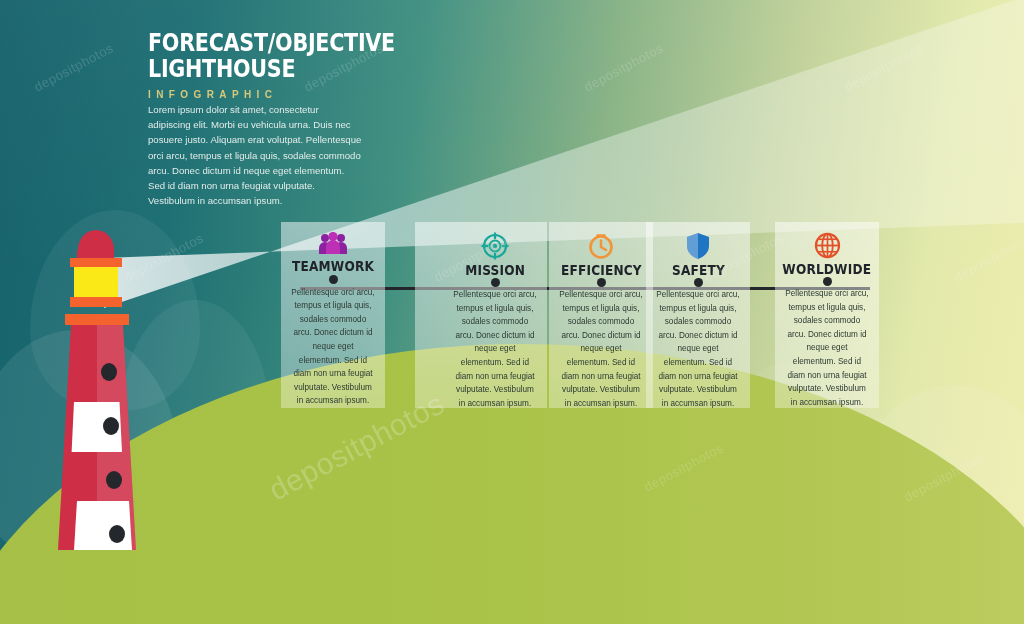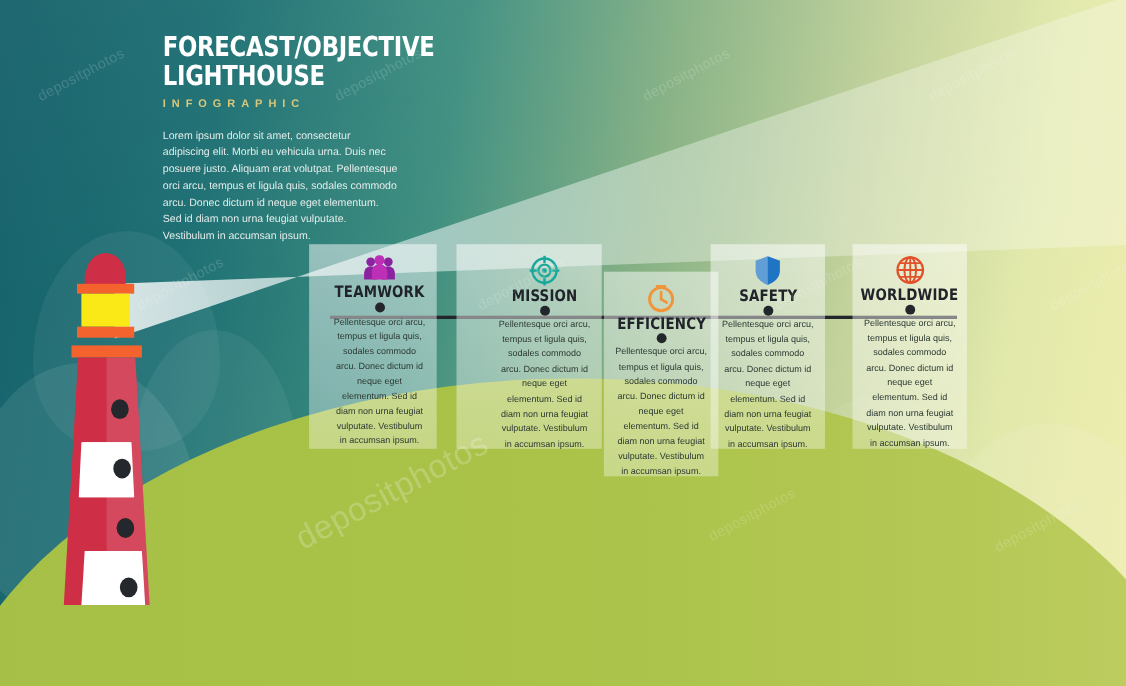--- a/index.html
+++ b/index.html
@@ -31,21 +31,21 @@
         background:linear-gradient(90deg,rgba(255,255,255,0.82) 0%,rgba(255,255,255,0.52) 28%,rgba(255,255,255,0.34) 58%,rgba(255,255,255,0.26) 100%);
         pointer-events:none;}
 
   
   .headblock{position:absolute;left:148px;top:30px;width:215px;}
   .h-title{font-family:"DejaVu Sans Condensed","Liberation Sans",sans-serif;
     font-weight:bold;font-size:25px;line-height:26px;letter-spacing:-.3px;
     color:#ffffff;text-transform:uppercase;transform:scaleX(.92);transform-origin:left top;}
   .h-sub{margin-top:7px;font-size:10px;letter-spacing:5.4px;color:#d9c77a;
     text-transform:uppercase;font-weight:bold;}
-  .h-body{margin-top:16px;font-size:9.6px;line-height:15.2px;color:#e3ecea;}
+  .h-body{margin-top:2px;font-size:9.6px;line-height:15.2px;color:#e3ecea;}
 
   
   .lh{position:absolute;left:44px;top:214px;width:126px;height:346px;}
   .lh svg{display:block;}
 
   
   .timeline{position:absolute;left:300px;top:287px;width:570px;height:3px;
             background:#23272b;}
   .tl-line-thin{position:absolute;left:300px;top:288px;width:570px;height:1px;
             background:rgba(60,64,60,.55);}
@@ -125,21 +125,21 @@
       <ellipse cx="70" cy="266" rx="8" ry="9" fill="#24272b"></ellipse>
       <ellipse cx="73" cy="320" rx="8" ry="9" fill="#24272b"></ellipse>
     </svg>
   </div>
 
   <div class="tl-line-thin"></div>
   <div class="timeline"></div>
 
   <div class="cards">
 
-    <div class="card" style="left:281px;padding-left:12px;">
+    <div class="card" style="left:281px;">
       <div class="ic">
         <svg width="32" height="24" viewBox="0 0 32 24">
           <circle cx="8" cy="6" r="4" fill="#8d22a0"></circle>
           <path d="M2 22 v-6 a6 6 0 0 1 12 0 v6 Z" fill="#8d22a0"></path>
           <circle cx="24" cy="6" r="4" fill="#8d22a0"></circle>
           <path d="M18 22 v-6 a6 6 0 0 1 12 0 v6 Z" fill="#8d22a0"></path>
           <circle cx="16" cy="4.5" r="4.6" fill="#bd2fb5"></circle>
           <path d="M9 22 v-7 a7 7 0 0 1 14 0 v7 Z" fill="#bd2fb5"></path>
         </svg>
       </div>
@@ -162,21 +162,21 @@
           <line x1="21" y1="14" x2="27.5" y2="14" stroke="#16a89a" stroke-width="2.2"></line>
         </svg>
       </div>
       <div class="ttl">MISSION</div>
       <div class="dotwrap">
           <div class="dot"></div>
         </div>
       <div class="txt">Pellentesque orci arcu, tempus et ligula quis, sodales commodo arcu. Donec dictum id neque eget elementum. Sed id diam non urna feugiat vulputate. Vestibulum in accumsan ipsum.</div>
     </div>
 
-    <div class="card" style="left:549px;margin-top:25px;">
+    <div class="card" style="left:549px;">
       <div class="ic">
         <svg width="28" height="28" viewBox="0 0 28 28">
           <circle cx="14" cy="15" r="10.5" fill="none" stroke="#f0953a" stroke-width="2.6"></circle>
           <path d="M14 15 L14 8.5" stroke="#f0953a" stroke-width="2.4" stroke-linecap="round"></path>
           <path d="M14 15 L19 18" stroke="#f0953a" stroke-width="2.4" stroke-linecap="round"></path>
           <path d="M10.5 3.5 h7" stroke="#f0953a" stroke-width="2.6" stroke-linecap="round"></path>
         </svg>
       </div>
       <div class="ttl">EFFICIENCY</div>
       <div class="dotwrap">

